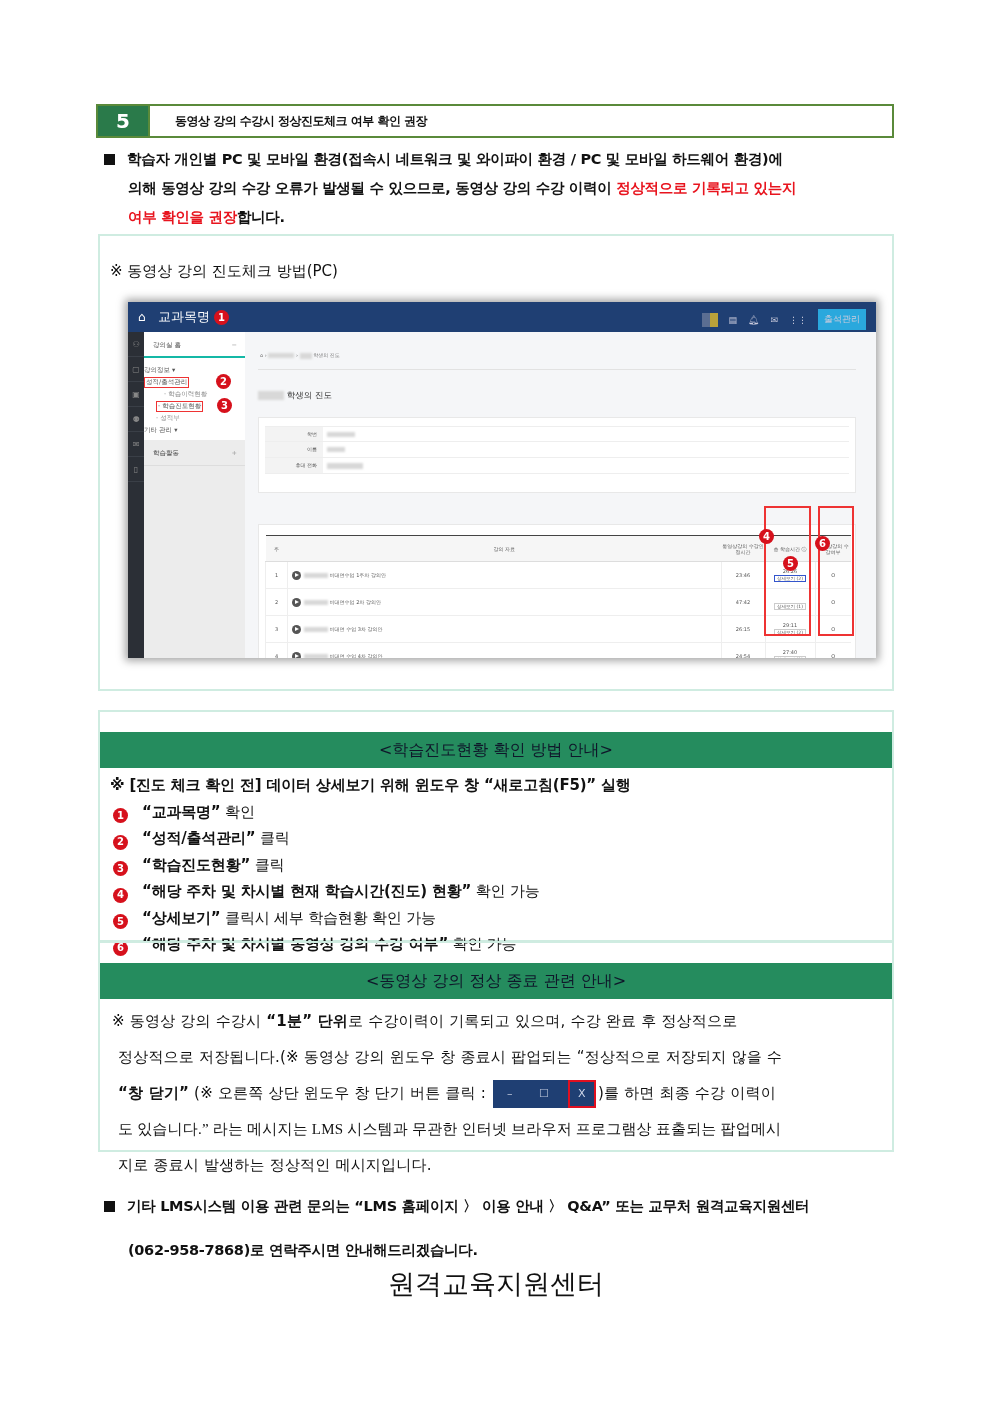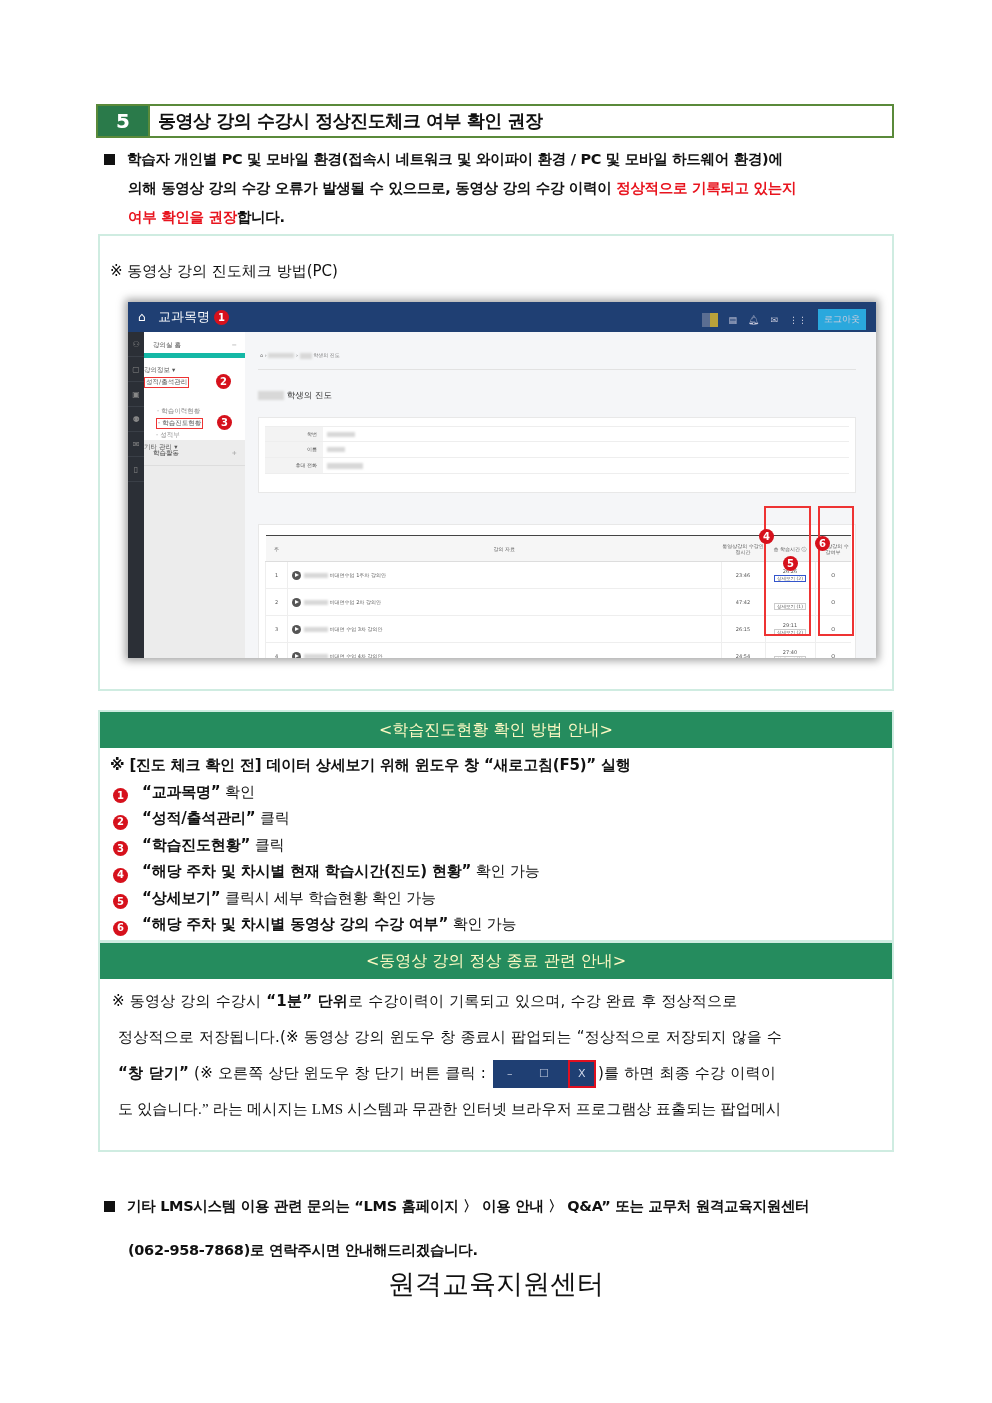--- a/index.html
+++ b/index.html
@@ -2,21 +2,21 @@
 <html><head>
 <meta charset="utf-8">
 <style>
   * { box-sizing: border-box; margin: 0; padding: 0; }
   body { width: 992px; height: 1403px; background: #fff; font-family: "DejaVu Sans", "Liberation Sans", sans-serif; color: #111; position: relative; overflow: hidden; }
   .abs { position: absolute; }
 
   
   .sec-head { left: 96px; top: 104px; width: 798px; height: 34px; border: 2px solid #5a8a3a; display: flex; }
   .sec-num { width: 52px; height: 100%; background: #2a7a4a; color: #fff; font-size: 20px; font-weight: bold; display: flex; align-items: center; justify-content: center; border-right: 2px solid #5a8a3a; }
-  .sec-title { padding-left: 8px; font-size: 18px; font-weight: bold; display: flex; align-items: center; letter-spacing: -0.5px; }
+  .sec-title { padding-left: 25px; font-size: 12px; font-weight: bold; display: flex; align-items: center; letter-spacing: -0.5px; }
 
   .para { font-size: 14.5px; font-weight: bold; line-height: 29px; letter-spacing: -0.3px; }
   .red { color: #e8141e; }
   .bullet { display: inline-block; width: 11px; height: 11px; background: #111; margin-right: 12px; vertical-align: -1px; }
 
   
   .shot-box { left: 98px; top: 234px; width: 796px; height: 457px; border: 2px solid #cfece1; }
   .shot-caption { left: 110px; top: 262px; font-size: 15px; }
 
   .lms { left: 128px; top: 302px; width: 748px; height: 356px; background: #f5f6f8; box-shadow: 0 0 8px 3px rgba(0,0,0,0.35); overflow: hidden; }
@@ -27,21 +27,21 @@
   .lms-icons { position: absolute; right: 10px; top: 7px; display: flex; align-items: center; gap: 11px; }
   .lms-icons span { font-size: 9px; color: #ccd; }
   .lms-user { width: 16px; height: 14px; background: linear-gradient(90deg,#5b6e92 50%,#b9a23a 50%); }
   .lms-logout { background: #2aa8dd; color: #fff; font-size: 6px; padding: 4px 6px; }
 
   .lms-rail { position: absolute; left: 0; top: 30px; width: 16px; height: 326px; background: #2b2f36; }
   .lms-rail div { height: 25px; border-bottom: 1px solid #3a3f47; color: #888; font-size: 8px; text-align: center; line-height: 25px; }
   .lms-side { position: absolute; left: 16px; top: 30px; width: 101px; height: 326px; background: #ececec; }
   .side-white { background: #fff; height: 108px; }
   .side-item { font-size: 6.5px; color: #555; height: 12px; line-height: 12px; position: relative; }
-  .side-head { height: 26px; line-height: 26px; font-size: 6.5px; padding-left: 9px; border-bottom: 5px solid #14b8a6; color: #444; position: relative; }
+  .side-head { height: 26px; line-height: 26px; font-size: 6.5px; padding-left: 9px; border-bottom: 2px solid #14b8a6; color: #444; position: relative; }
   .side-head .pm { position: absolute; right: 8px; color: #999; }
   .boxed { border: 1px solid #e33; display: inline-block; padding: 0 1px; line-height: 9px; }
 
   .lms-main { position: absolute; left: 130px; top: 30px; width: 600px; height: 370px; }
   .crumb { position: absolute; left: 2px; top: 20px; font-size: 5px; color: #777; }
   .crumb-line { position: absolute; left: 0; top: 37px; width: 598px; height: 1px; background: #e2e2e2; }
   .blur { display: inline-block; background: #d8d8d8; filter: blur(1px); vertical-align: middle; }
   .page-h { position: absolute; left: 0; top: 58px; font-size: 8.5px; color: #333; }
   .info-card { position: absolute; left: 0; top: 85px; width: 598px; height: 76px; background: #fff; border: 1px solid #e8e8e8; }
   .info-row { display: flex; height: 16px; border-bottom: 1px solid #eee; margin: 0 6px; }
@@ -54,21 +54,21 @@
   th { background: #f6f6f6; border-top: 1px solid #444; border-bottom: 1px solid #ddd; height: 26px; font-weight: normal; }
   td { height: 27px; border-bottom: 1px solid #eee; text-align: center; border-left: 1px solid #eee; }
   td.title { text-align: left; padding-left: 4px; }
   .play { display: inline-block; width: 9px; height: 9px; border-radius: 50%; background: #555; vertical-align: middle; margin-right: 3px; position: relative; }
   .play:after { content: ""; position: absolute; left: 3px; top: 2px; border-left: 4px solid #fff; border-top: 2.5px solid transparent; border-bottom: 2.5px solid transparent; }
   .detail-btn { display: inline-block; border: 1px solid #ccc; padding: 0 2px; font-size: 4.5px; margin-top: 1px; }
   .rbox { position: absolute; border: 2px solid #e33; }
 
   
   .gbox { left: 98px; width: 796px; border: 2px solid #cfece1; }
-  .ghead { background: #258c5e; color: #fef9c3; text-align: center; font-size: 16px; height: 36px; line-height: 36px; }
+  .ghead { background: #258c5e; color: #0f172a; text-align: center; font-size: 16px; height: 36px; line-height: 36px; margin-top: 20px; }
   .list { padding: 4px 0 0 10px; font-size: 15px; }
   .list-row { height: 26.5px; line-height: 26.5px; letter-spacing: -0.2px; }
   .num { display: inline-flex; width: 15px; height: 15px; border-radius: 50%; background: #d6111c; color: #fff; font-size: 10px; font-weight: bold; align-items: center; justify-content: center; margin: 0 14px 0 3px; vertical-align: -2px; }
   .b { font-weight: bold; }
   .note { padding: 4px 10px 0 12px; font-size: 15px; line-height: 36px; letter-spacing: 0.2px; }
   .winctl { display: inline-flex; align-items: center; background: #1f3f73; height: 28px; width: 103px; vertical-align: middle; margin: 0 2px; }
   .winctl span { color: #bcc6da; font-size: 11px; width: 34px; text-align: center; }
   .winctl .x { border: 2px solid #e01020; height: 28px; line-height: 24px; width: 28px; margin-left: auto; color: #cfd8ea; }
 
   .footer-title { left: 0; top: 1266px; width: 992px; text-align: center; font-family: "DejaVu Serif", serif; font-size: 27px; }
@@ -94,40 +94,40 @@
   <div class="lms-top">
     <span class="lms-home">⌂</span>
     <span class="lms-course">교과목명</span>
     <span class="badge-circ" style="margin-left:4px;">1</span>
     <div class="lms-icons">
       <span class="lms-user"></span>
       <span>▤</span>
       <span>🔔︎</span>
       <span>✉</span>
       <span>⋮⋮</span>
-      <span class="lms-logout">로그아웃</span>
+      <span class="lms-logout">출석관리</span>
     </div>
   </div>
 
   <div class="lms-rail">
     <div>⚇</div>
     <div>▢</div>
     <div>▣</div>
     <div>⚉</div>
     <div>✉</div>
     <div>▯</div>
   </div>
 
   <div class="lms-side">
     <div class="side-white">
       <div class="side-head"><span>강의실 홈</span><span class="pm">−</span></div>
       <div style="height:6px;"></div>
       <div class="side-item">강의정보 ▾</div>
       <div class="side-item"><span class="boxed">성적/출석관리</span> <span class="badge-circ" style="position:absolute; left:72px; top:-2px;">2</span></div>
-      <div class="side-item" style="color:#888; padding-left:13px;margin-top:17px;">· 학습이력현황</div>
+      <div class="side-item" style="color:#888; padding-left:20px;">· 학습이력현황</div>
       <div class="side-item" style="padding-left:12px;"><span class="boxed">· 학습진도현황</span> <span class="badge-circ" style="position:absolute; left:73px; top:-2px;">3</span></div>
       <div class="side-item" style="color:#888; padding-left:12px;">· 성적부</div>
       <div class="side-item">기타 관리 ▾</div>
     </div>
     <div class="side-head" style="border-bottom:1px solid #ddd;"><span>학습활동</span><span class="pm">+</span></div>
   </div>
 
   <div class="lms-main">
     <div class="crumb">
       <span>⌂</span> › <span class="blur" style="width:26px;height:5px;"></span> › <span class="blur" style="width:12px;height:6px;"></span> <span>학생의 진도</span>
@@ -226,20 +226,21 @@
   <div class="ghead">&lt;동영상 강의 정상 종료 관련 안내&gt;</div>
   <div class="note">
     <div><span>※ 동영상 강의 수강시  </span><span class="b">“1분”  단위</span><span>로 수강이력이 기록되고 있으며, 수강 완료 후 정상적으로</span></div>
     <div style="padding-left:6px;">정상적으로 저장됩니다.(※ 동영상 강의 윈도우 창 종료시 팝업되는  “정상적으로 저장되지 않을 수</div>
     <div style="padding-left:6px;"><span class="b">“창 닫기”</span><span> (※ 오른쪽 상단 윈도우 창 단기 버튼 클릭 : </span><span class="winctl">
           <span>–</span>
           <span>☐</span>
           <span class="x">X</span>
         </span><span>)를 하면 최종 수강 이력이</span></div>
     <div style="padding-left:6px;font-family:Liberation Serif, serif;">도 있습니다.” 라는 메시지는 LMS 시스템과 무관한 인터넷 브라우저 프로그램상 표출되는 팝업메시</div>
+    <div style="padding-left:6px;">지로 종료시 발생하는 정상적인 메시지입니다.</div>
   </div>
 </div>
 
 <div class="abs para" style="left:104px; top:1192px; width:800px; line-height:28px;">
   <div><span class="bullet"></span><span>기타 LMS시스템 이용 관련 문의는 “LMS 홈페이지 〉 이용 안내 〉 Q&amp;A” 또는 교무처 원격교육지원센터</span></div>
   <div style="padding-left:24px;margin-top:16px;">(062-958-7868)로 연락주시면 안내해드리겠습니다.</div>
 </div>
 
 <div class="abs footer-title">원격교육지원센터</div>
 

